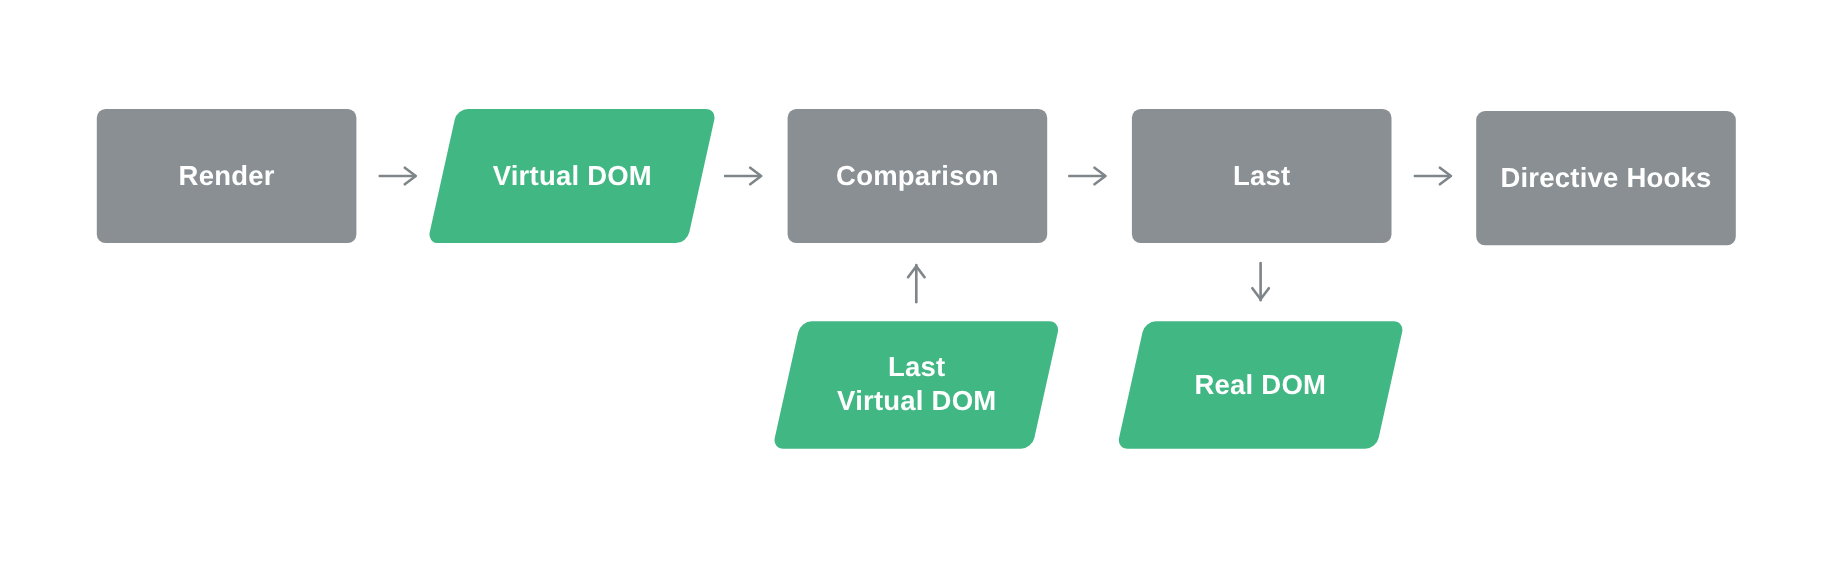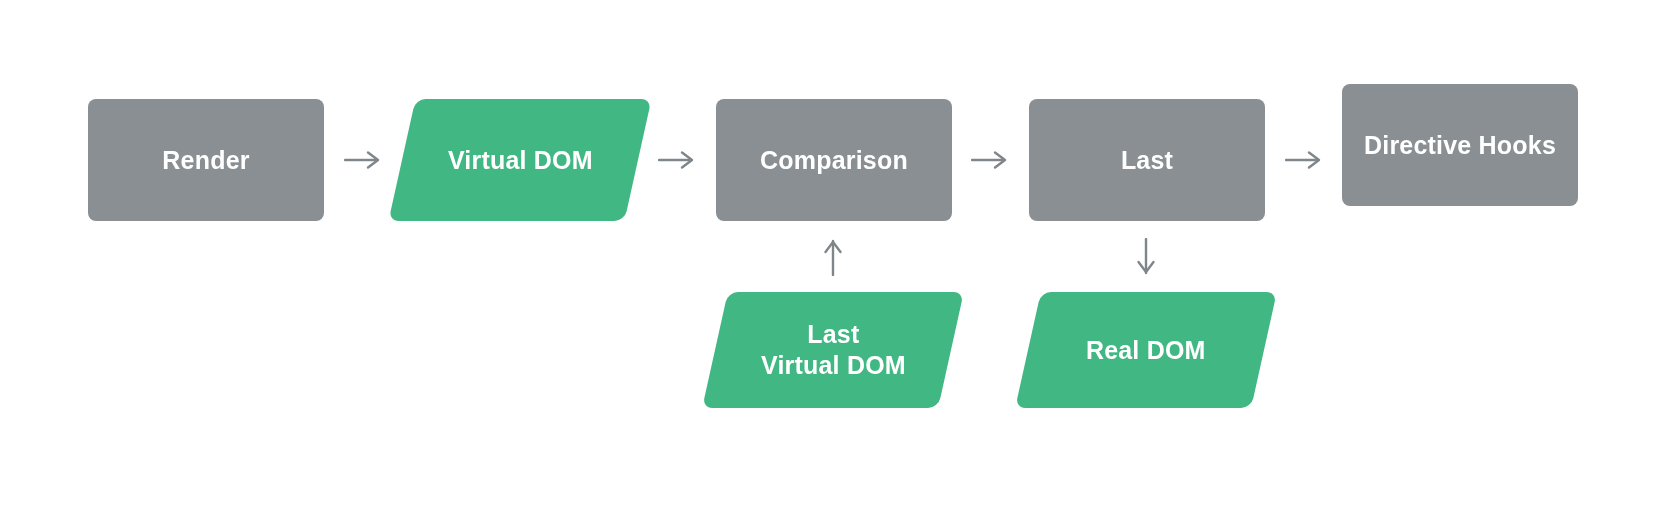--- a/index.html
+++ b/index.html
@@ -50,21 +50,21 @@
     stroke-width: 2.4;
     fill: none;
     stroke-linecap: round;
     stroke-linejoin: round;
   }
   
   .n-render          { left: 88px;   top: 99px;  width: 236px; height: 122px; }
   .n-virtual-dom     { left: 402px;  top: 99px;  width: 236px; height: 122px; }
   .n-comparison      { left: 716px;  top: 99px;  width: 236px; height: 122px; }
   .n-patch           { left: 1029px; top: 99px;  width: 236px; height: 122px; }
-  .n-directive-hooks { left: 1342px; top: 84px;  width: 236px; height: 122px; }
+  .n-directive-hooks { left: 1342px; top: 101px;  width: 236px; height: 122px; }
   
   .n-last-virtual-dom { left: 715px;  top: 292px; width: 236px; height: 116px; }
   .n-real-dom         { left: 1028px; top: 292px; width: 236px; height: 116px; }
   
   .a1 { left: 344px;  top: 148px; }
   .a2 { left: 658px;  top: 148px; }
   .a3 { left: 971px;  top: 148px; }
   .a4 { left: 1285px; top: 148px; }
   .a-up   { left: 821px;  top: 238px; }
   .a-down { left: 1134px; top: 238px; }

